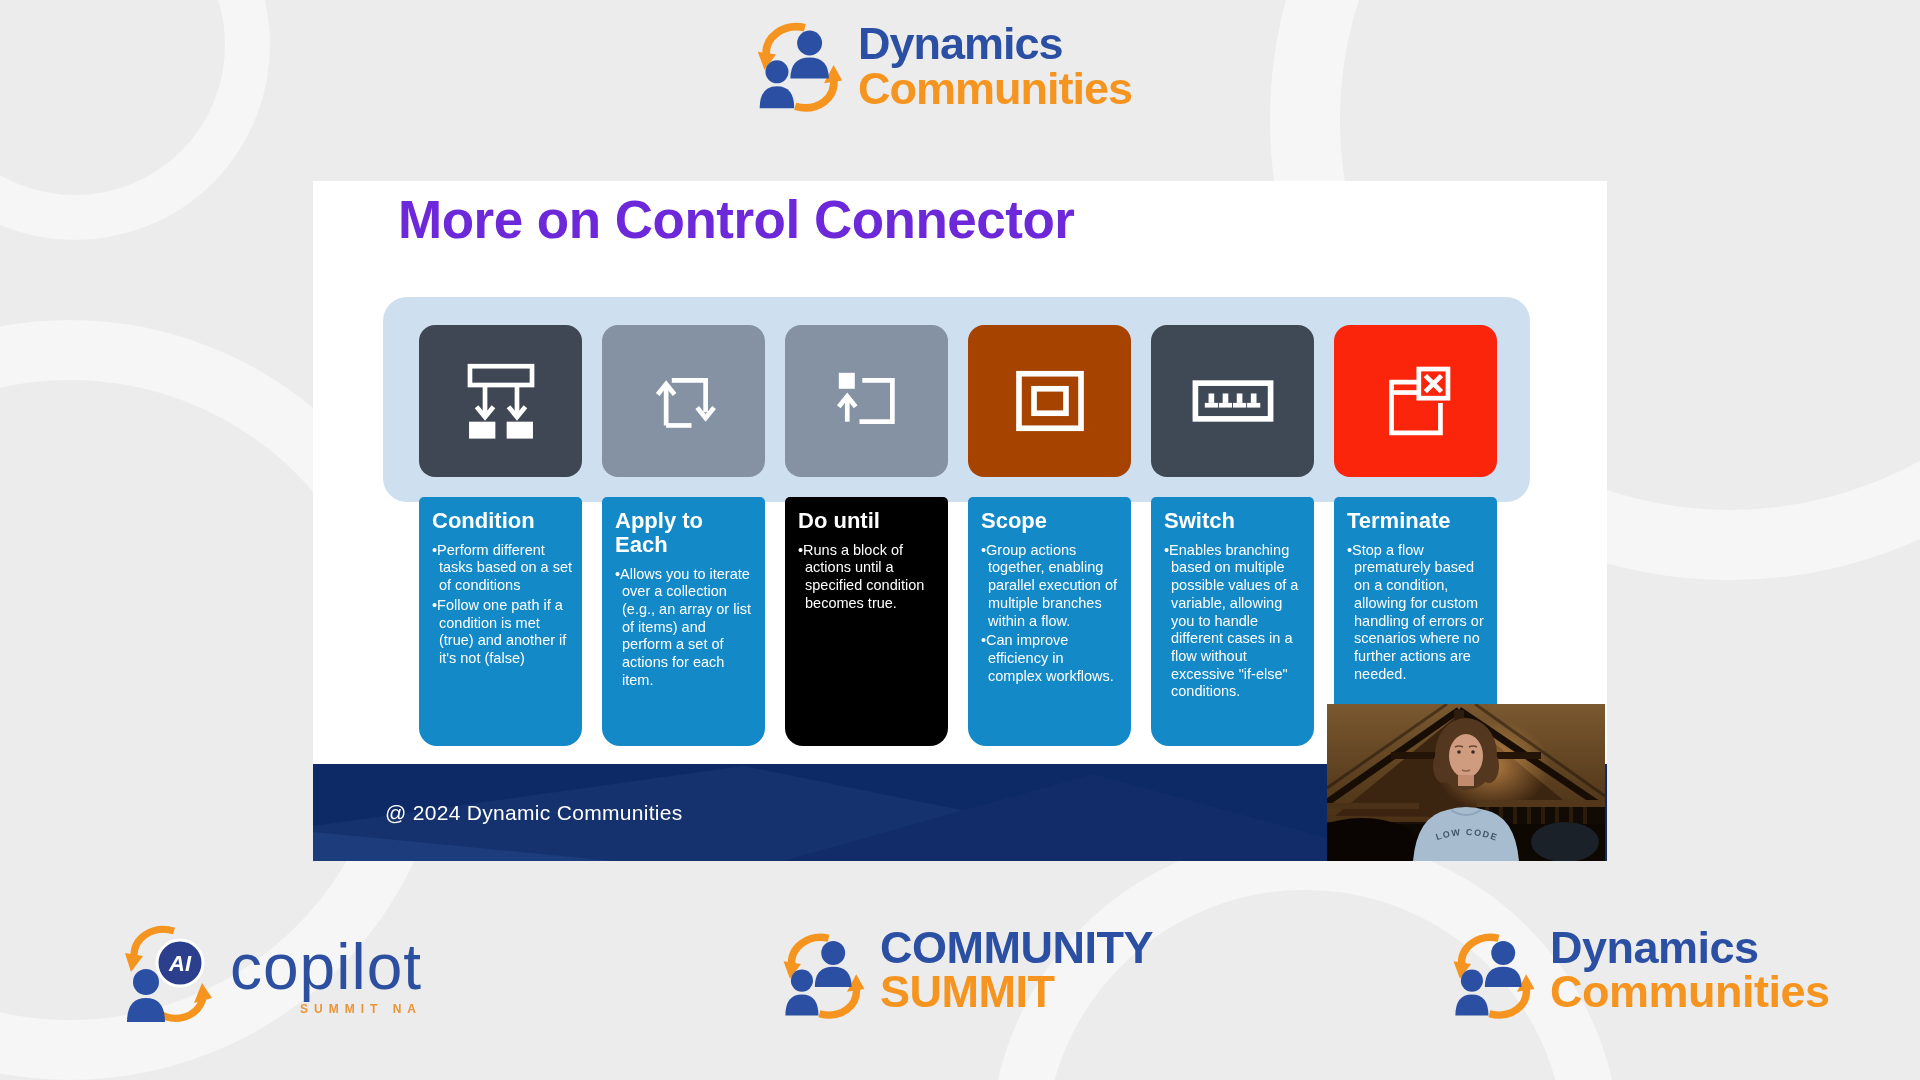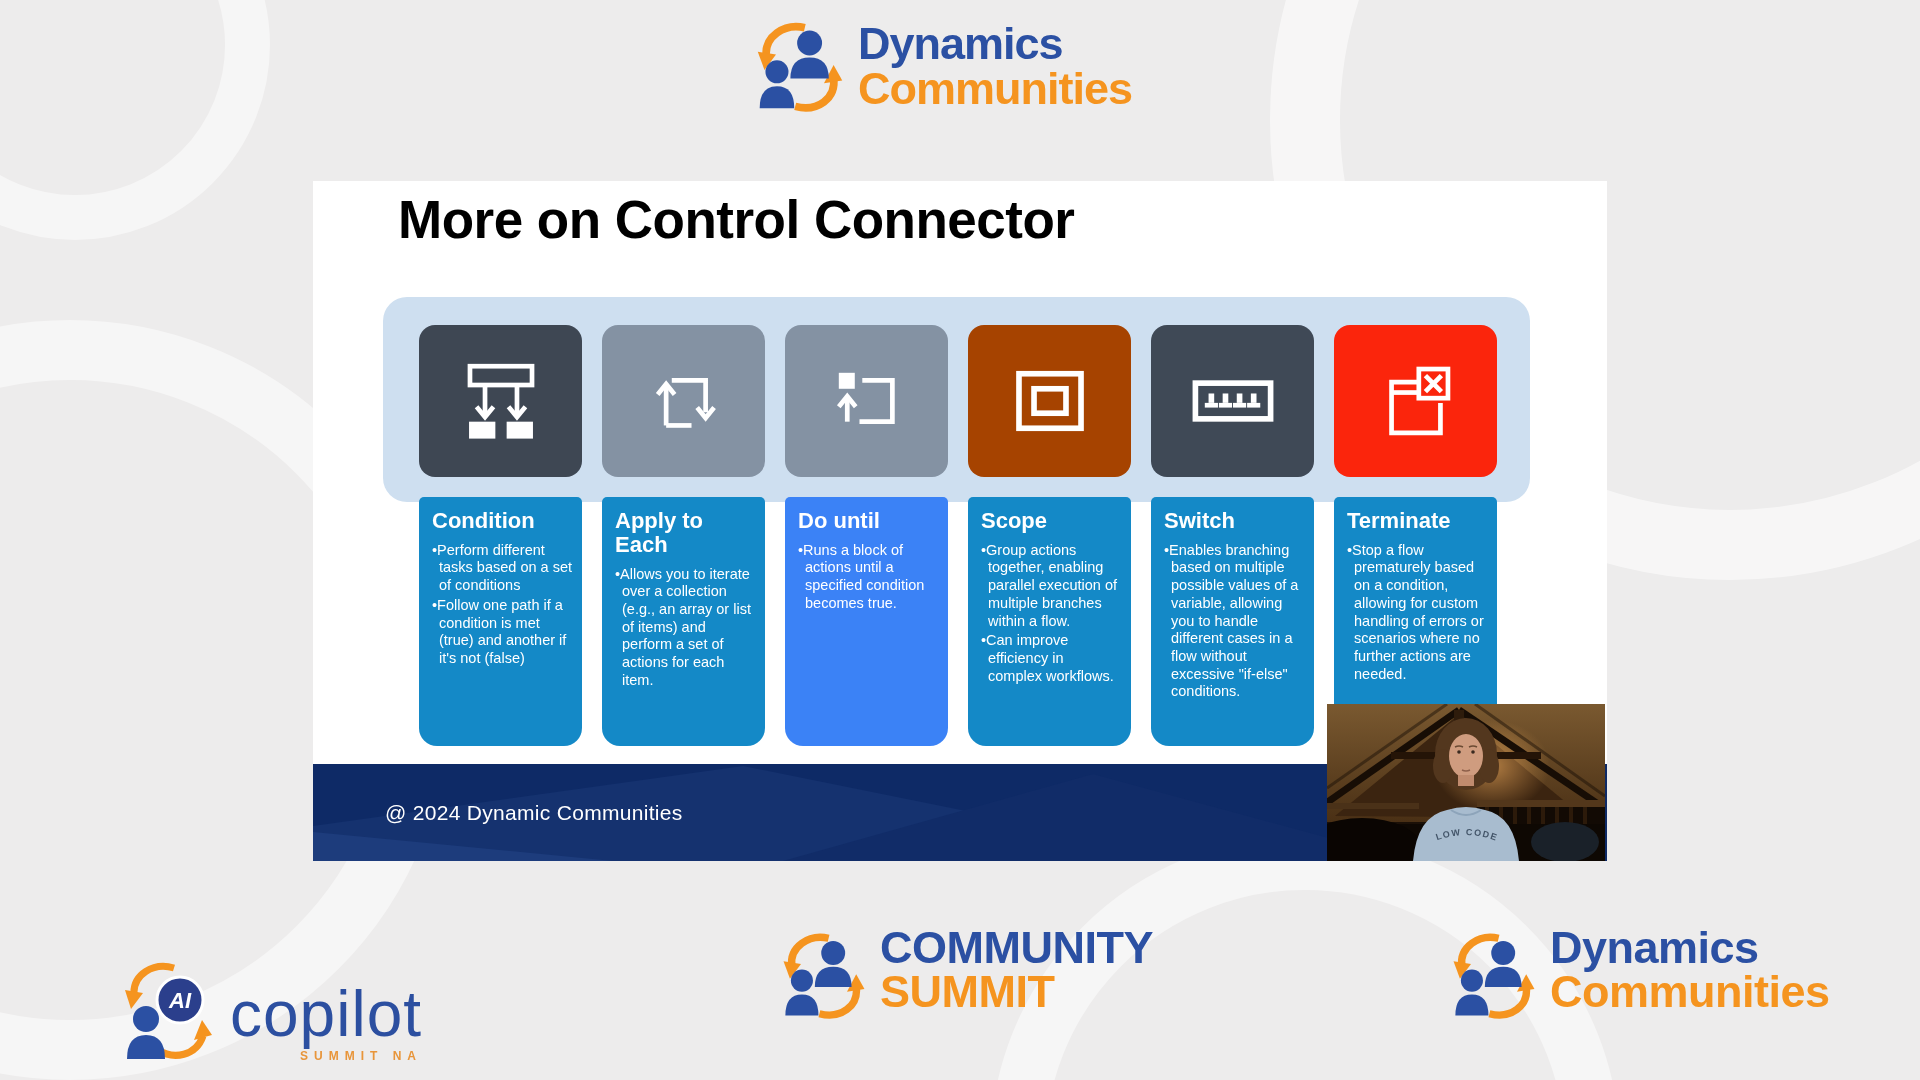--- a/index.html
+++ b/index.html
@@ -35,21 +35,21 @@
 
   .slide-footer{position:absolute;left:0;bottom:0;width:100%;height:97px;overflow:hidden;}
   .slide-footer svg{position:absolute;left:0;top:0;width:100%;height:100%;}
   .footer-text{position:absolute;left:72px;top:50%;transform:translateY(-50%);color:#fff;font-size:21px;letter-spacing:.3px;}
 
   
   .webcam{position:absolute;left:1327px;top:704px;width:278px;height:157px;z-index:6;}
   .webcam svg{display:block;width:100%;height:100%;}
 
   
-  .copilot-logo{position:absolute;left:116px;top:924px;display:flex;align-items:flex-end;gap:2px;margin-top:37px;}
+  .copilot-logo{position:absolute;left:116px;top:924px;display:flex;align-items:center;gap:2px;}
   .copilot-logo svg{width:112px;height:102px;}
   .copilot-word{font-size:64px;font-weight:400;letter-spacing:1px;line-height:1;}
   .copilot-sub{font-size:12px;font-weight:700;letter-spacing:6px;text-align:right;margin-top:3px;}
   .summit-logo,.dyncom-logo{position:absolute;display:flex;gap:10px;}
   .summit-logo{left:778px;top:926px;}
   .dyncom-logo{left:1448px;top:926px;}
   .summit-logo svg,.dyncom-logo svg{width:92px;height:100px;}
   .big-line{font-size:45px;font-weight:800;line-height:.97;letter-spacing:-.5px;}
 </style>
 </head>
@@ -73,21 +73,21 @@
       <circle cx="26" cy="55" r="12" fill="#2B50A3"></circle>
       <path d="M8 93 Q8 70 26 70 Q44 70 44 93 Z" fill="#2B50A3"></path>
     </svg>
     <div class="logo-text">
       <div class="logo-line" style="color: rgb(43, 80, 163);">Dynamics</div>
       <div class="logo-line" style="color: rgb(245, 148, 31);">Communities</div>
     </div>
   </div>
 
   <div class="slide">
-    <h1 class="slide-title" style="color: #000000;">More on Control Connector</h1>
+    <h1 class="slide-title" style="color: #6d28d9;">More on Control Connector</h1>
 
     <div class="icon-band" style="background-color: rgb(206, 223, 240);">
       <div class="tile" style="background-color: rgb(62, 71, 83);">
         <svg viewBox="0 0 100 100" fill="none" stroke="#fff" stroke-width="5">
           <rect x="17" y="13" width="66" height="20"></rect>
           <path d="M33 33 V64"></path>
             <path d="M24 56 L33 67 L42 56"></path>
           <path d="M67 33 V64"></path>
             <path d="M58 56 L67 67 L76 56"></path>
           <rect x="16" y="72" width="28" height="18" fill="#fff" stroke="none"></rect>
@@ -149,21 +149,21 @@
           <li>Perform different tasks based on a set of conditions</li>
           <li>Follow one path if a condition is met (true) and another if it's not (false)</li>
         </ul>
       </div>
       <div class="card" style="background-color: rgb(20, 137, 199);">
         <h3>Apply to Each</h3>
         <ul>
           <li>Allows you to iterate over a collection (e.g., an array or list of items) and perform a set of actions for each item.</li>
         </ul>
       </div>
-      <div class="card" style="background-color: #3b82f6;">
+      <div class="card" style="background-color: #000000;">
         <h3>Do until</h3>
         <ul>
           <li>Runs a block of actions until a specified condition becomes true.</li>
         </ul>
       </div>
       <div class="card" style="background-color: rgb(20, 137, 199);">
         <h3>Scope</h3>
         <ul>
           <li>Group actions together, enabling parallel execution of multiple branches within a flow.</li>
           <li>Can improve efficiency in complex workflows.</li>

